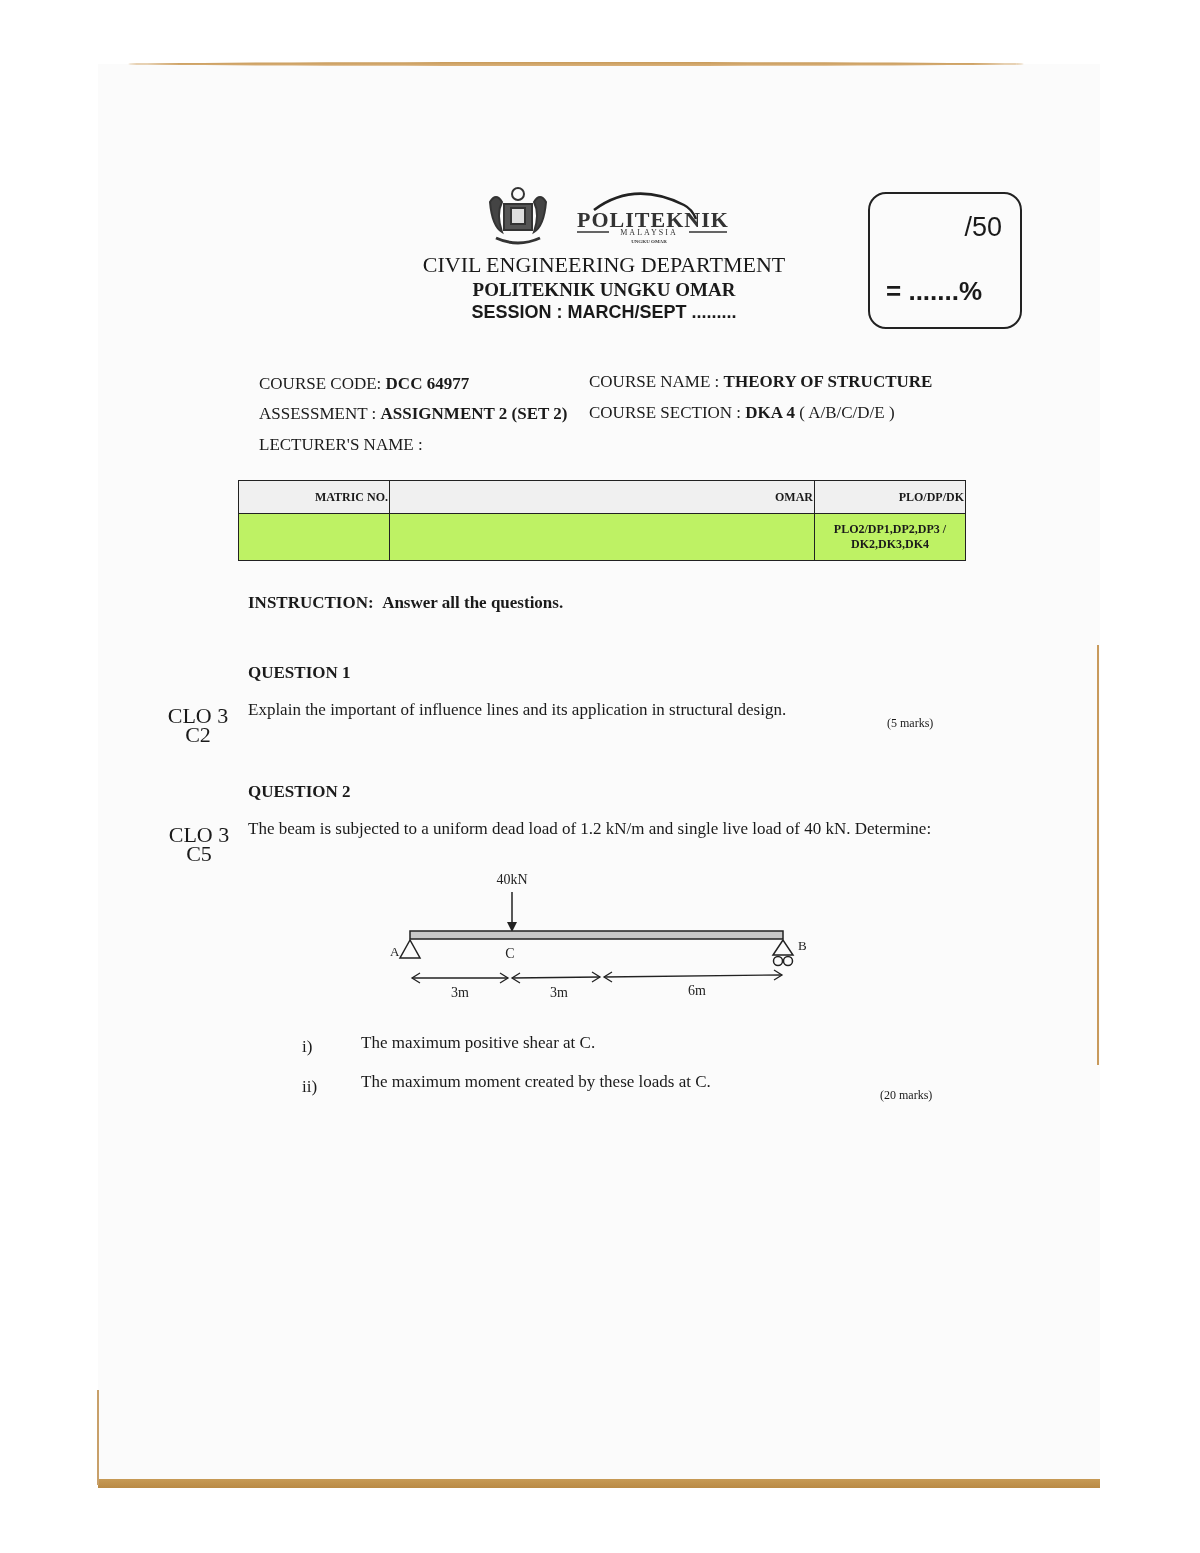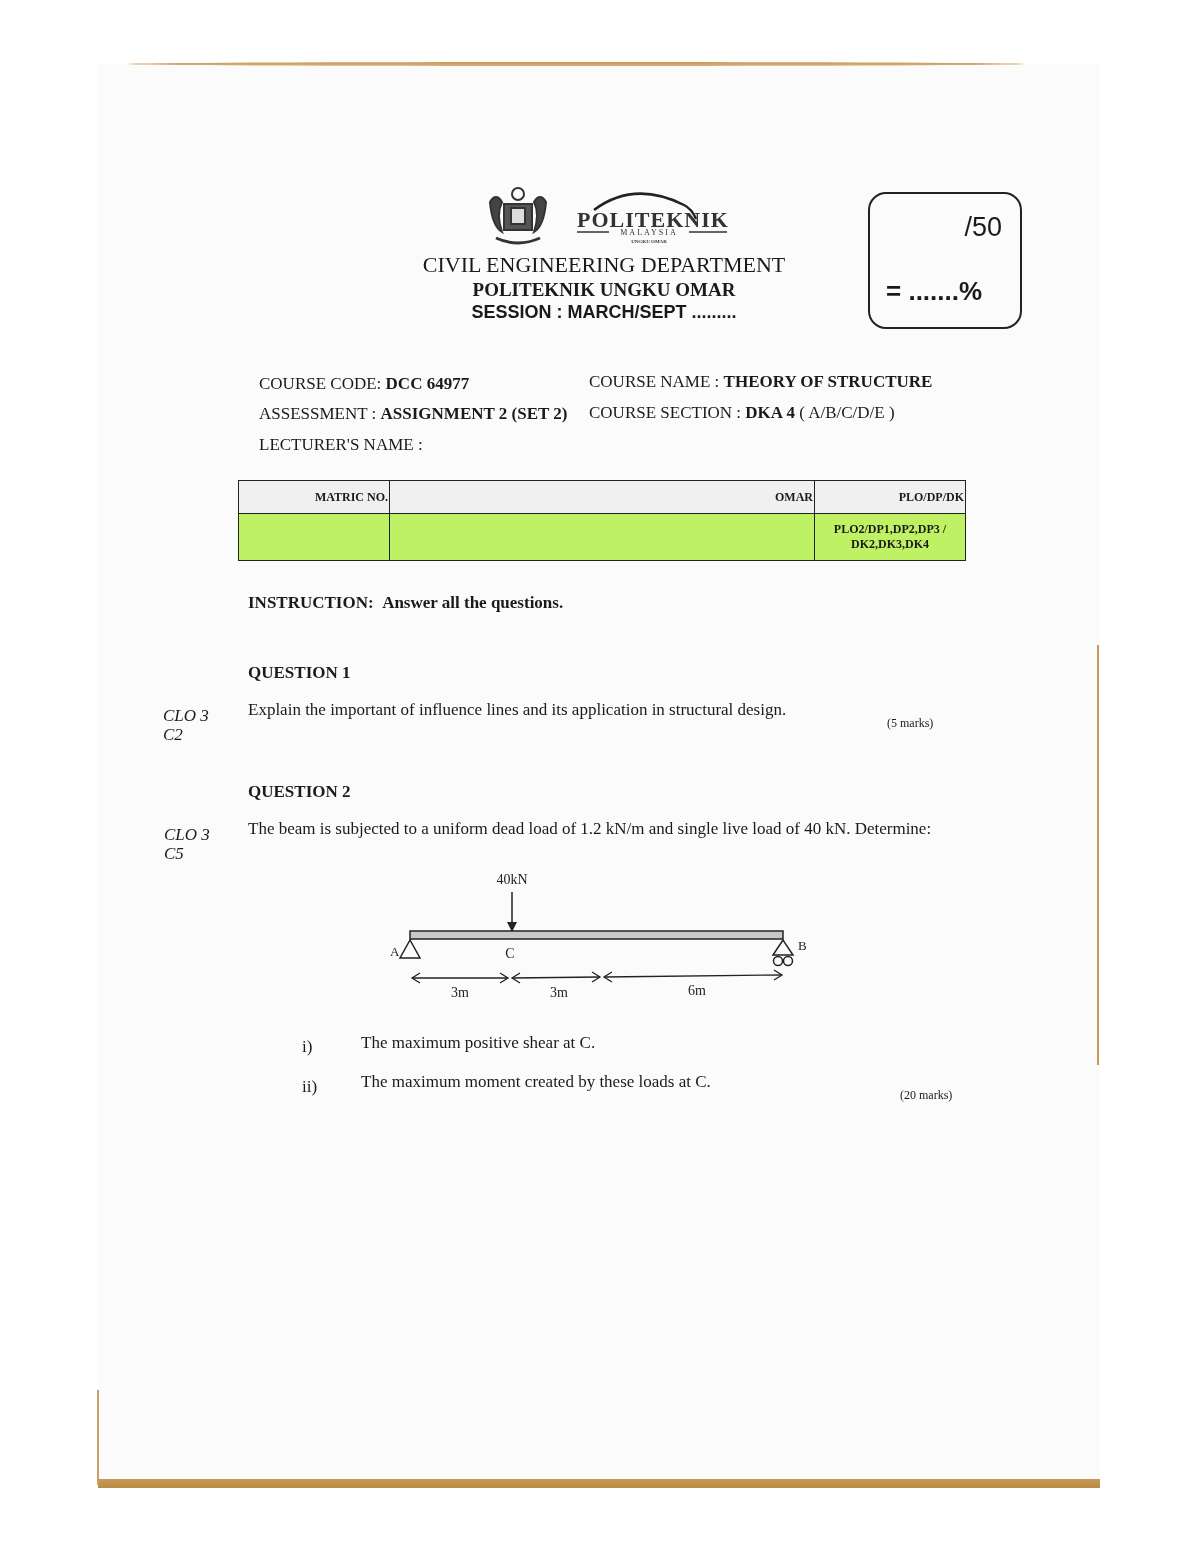--- a/index.html
+++ b/index.html
@@ -45,21 +45,21 @@
   .info b { font-weight:bold; }
   table.idtab {
     position:absolute; left:238px; top:480px; width:728px; border-collapse:collapse;
     font-size:12px;
   }
   table.idtab th, table.idtab td { border:1.5px solid #222; text-align:center; font-weight:bold; }
   table.idtab th { background:#f0f0f0; height:30px;text-align:right; }
   table.idtab td { height:44px; background:#bef264; }
   .q { font-size:17px; }
   .bold { font-weight:bold; }
-  .clo { width:70px; text-align:left; font-size:17px; line-height:19px;font-style:italic; }
+  .clo { width:70px; text-align:center; font-size:22px; line-height:19px; }
   .marks { font-size:12px;font-family:Liberation Serif, serif; }
   svg text { font-family:"Liberation Serif", serif; }
 </style>
 </head>
 <body>
 
 <div class="paper"></div>
 <div class="edge-top"></div>
 <div class="edge-bottom"></div>
 <div class="edge-right"></div>
@@ -182,13 +182,13 @@
     <text x="90" y="135" text-anchor="middle" font-size="14" fill="#222">3m</text>
     <text x="189" y="135" text-anchor="middle" font-size="14" fill="#222">3m</text>
     <text x="327" y="133" text-anchor="middle" font-size="14" fill="#222">6m</text>
   </svg>
 </div>
 
 <div class="abs q" style="left:302px; top:1037px;">i)</div>
 <div class="abs q" style="left:361px; top:1033px;">The maximum positive shear at C.</div>
 <div class="abs q" style="left:302px; top:1077px;">ii)</div>
 <div class="abs q" style="left:361px; top:1072px;">The maximum moment created by these loads at C.</div>
-<div class="abs marks" style="left:900px; top:1088px;">(20 marks)</div>
+<div class="abs marks" style="left:880px; top:1088px;">(20 marks)</div>
 
 </body></html>

